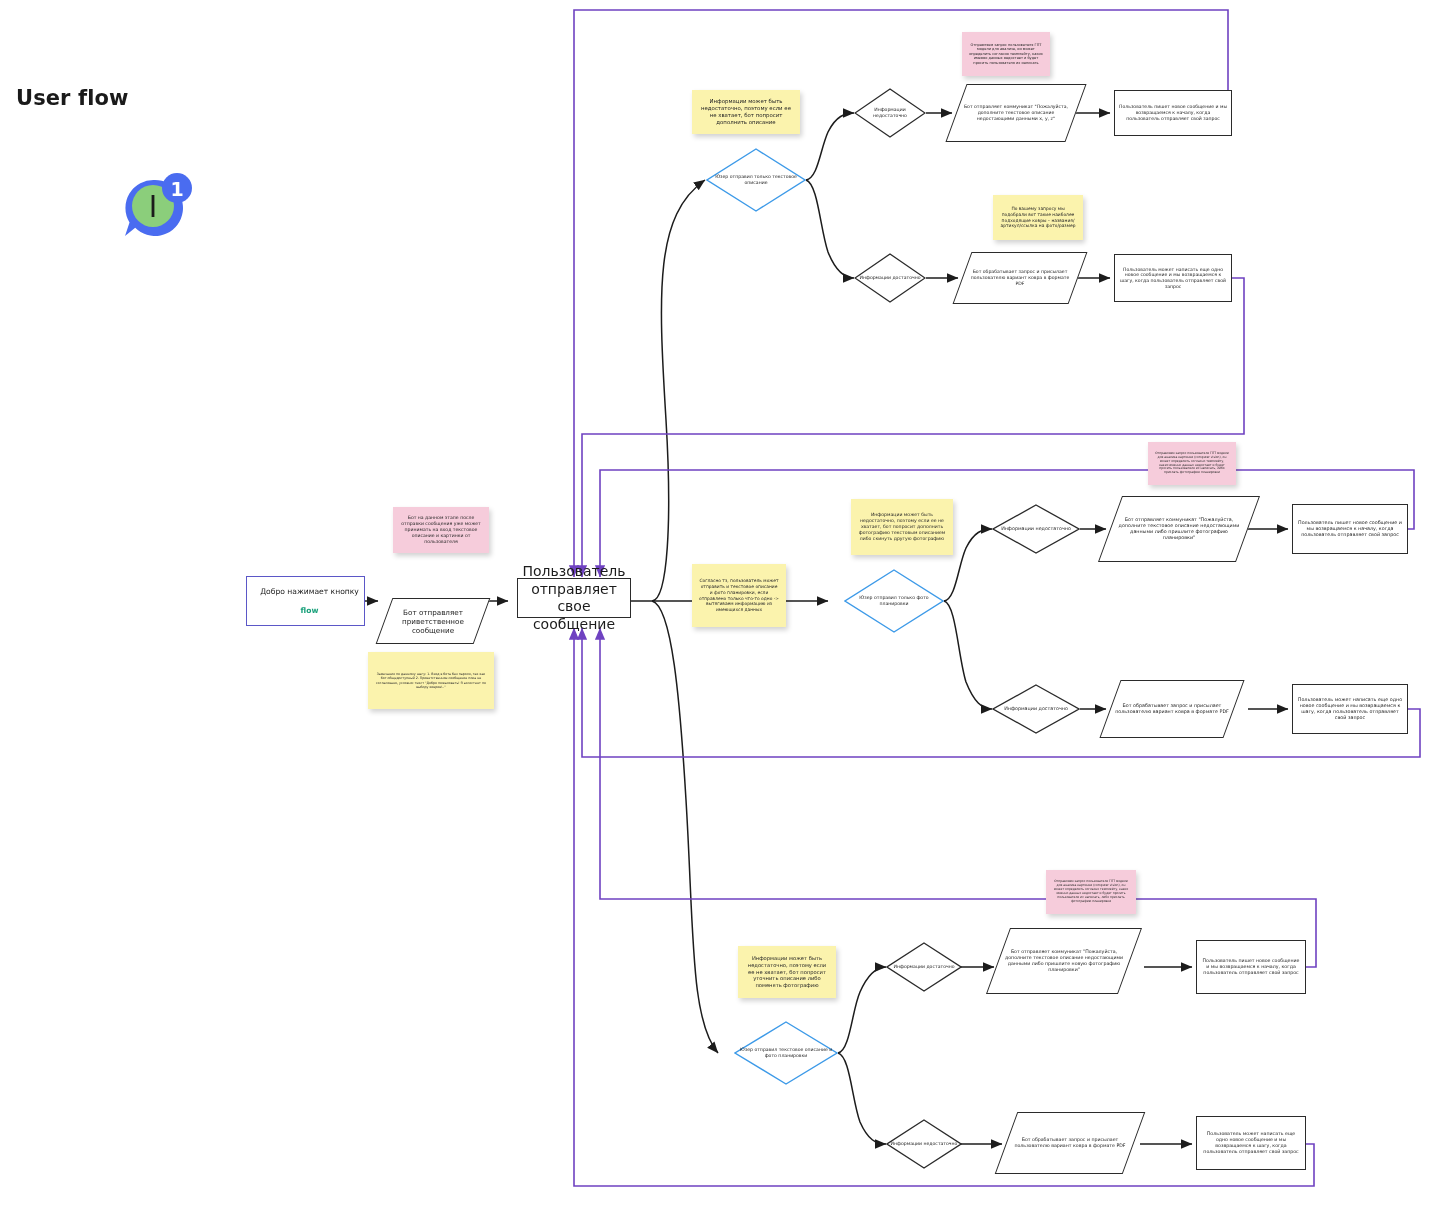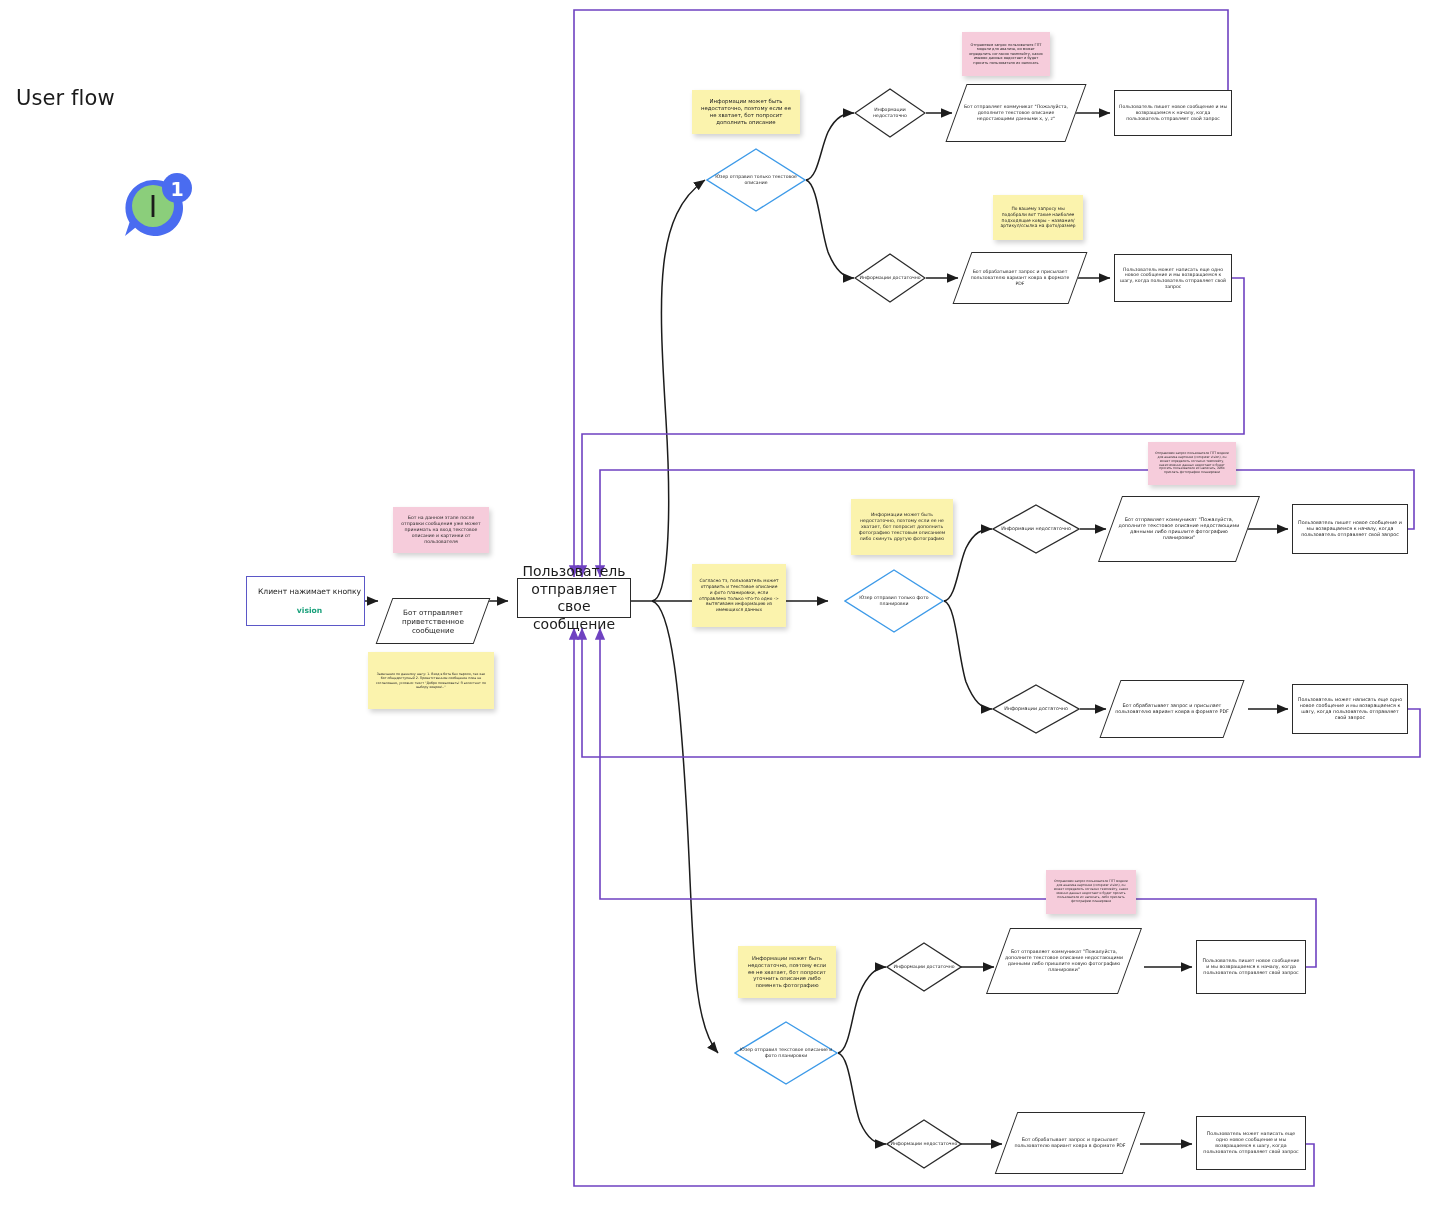--- a/index.html
+++ b/index.html
@@ -1,21 +1,21 @@
 <!DOCTYPE html>
 <html><head>
 <meta charset="utf-8">
 <style>
   html,body{margin:0;padding:0;background:#ffffff;}
   body{width:1434px;height:1216px;position:relative;overflow:hidden;
        font-family:"DejaVu Sans","Liberation Sans",sans-serif;}
   #canvas{position:absolute;inset:0;width:1434px;height:1216px;}
   svg.wires{position:absolute;left:0;top:0;width:1434px;height:1216px;pointer-events:none;}
 
-  .title{position:absolute;left:16px;top:86px;font-size:21px;font-weight:400;color:#1a1a1a;
+  .title{position:absolute;left:16px;top:86px;font-size:21px;font-weight:700;color:#1a1a1a;
          letter-spacing:.1px;}
 
   
   .avatar-wrap{position:absolute;left:115px;top:168px;width:80px;height:80px;}
 
   
   .node{position:absolute;box-sizing:border-box;display:flex;align-items:center;
         justify-content:center;text-align:center;color:#1c1c1c;}
   .node span{display:block;width:100%;line-height:1.25;padding:0 4px;}
 
@@ -115,22 +115,22 @@
 
       <path d="M1408,709 L1420,709 L1420,757 L582,757 L582,645 L582,628" marker-end="url(#ahp)"></path>
 
       <path d="M1306,967 L1316,967 L1316,899 L600,899 L600,645 L600,628" marker-end="url(#ahp)"></path>
 
       <path d="M1306,1144 L1314,1144 L1314,1186 L574,1186 L574,645 L574,628" marker-end="url(#ahp)"></path>
     </g>
   </svg>
 
   <div class="node rect start" style="left:246px;top:576px;width:119px;height:50px;font-size:7.6px;">
-    <span><span>Клиент нажимает кнопку</span><br>
-    <span class="accent">vision</span></span>
+    <span><span>Добро нажимает кнопку</span><br>
+    <span class="accent">flow</span></span>
   </div>
 
   <div class="node para" style="left:384px;top:598px;width:98px;height:46px;font-size:7.2px;">
     <div class="skin"></div>
     <span>Бот отправляет приветственное сообщение</span>
   </div>
 
   <div class="node rect" style="left:517px;top:578px;width:114px;height:40px;font-size:14px;">
     <span>Пользователь отправляет свое сообщение</span>
   </div>

